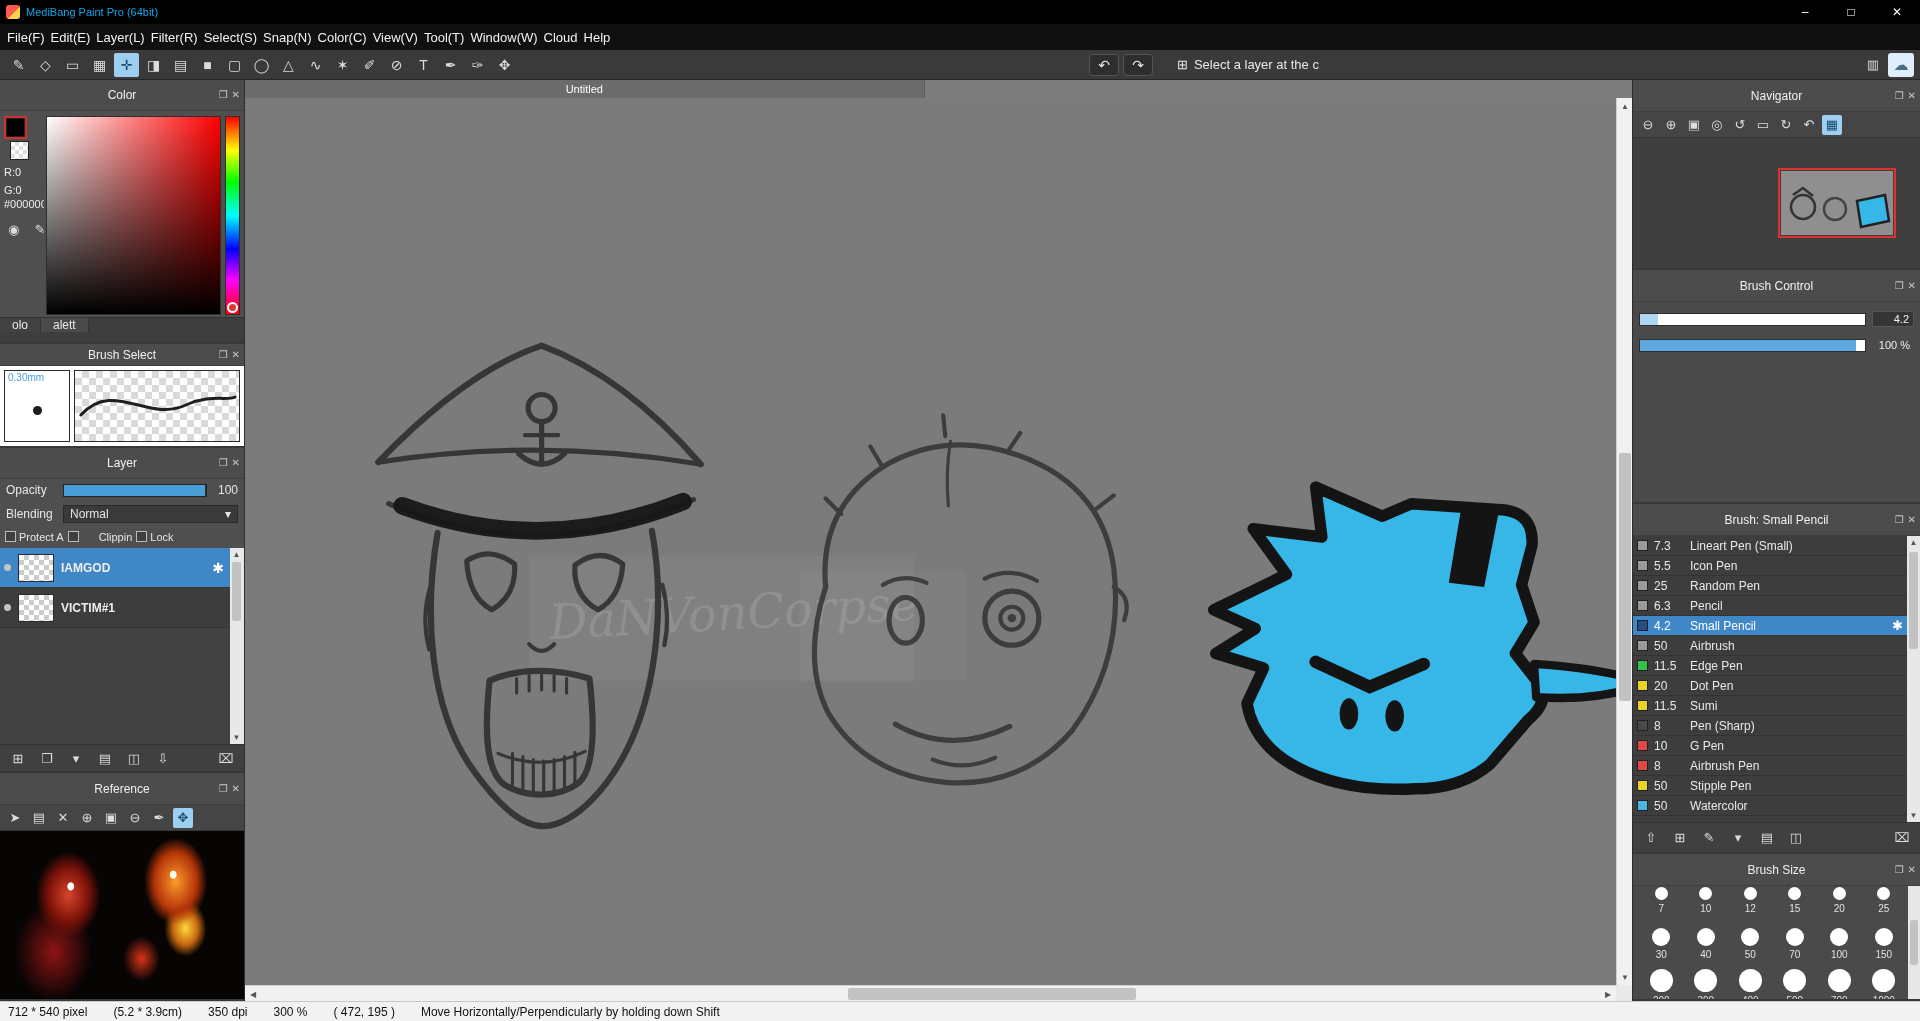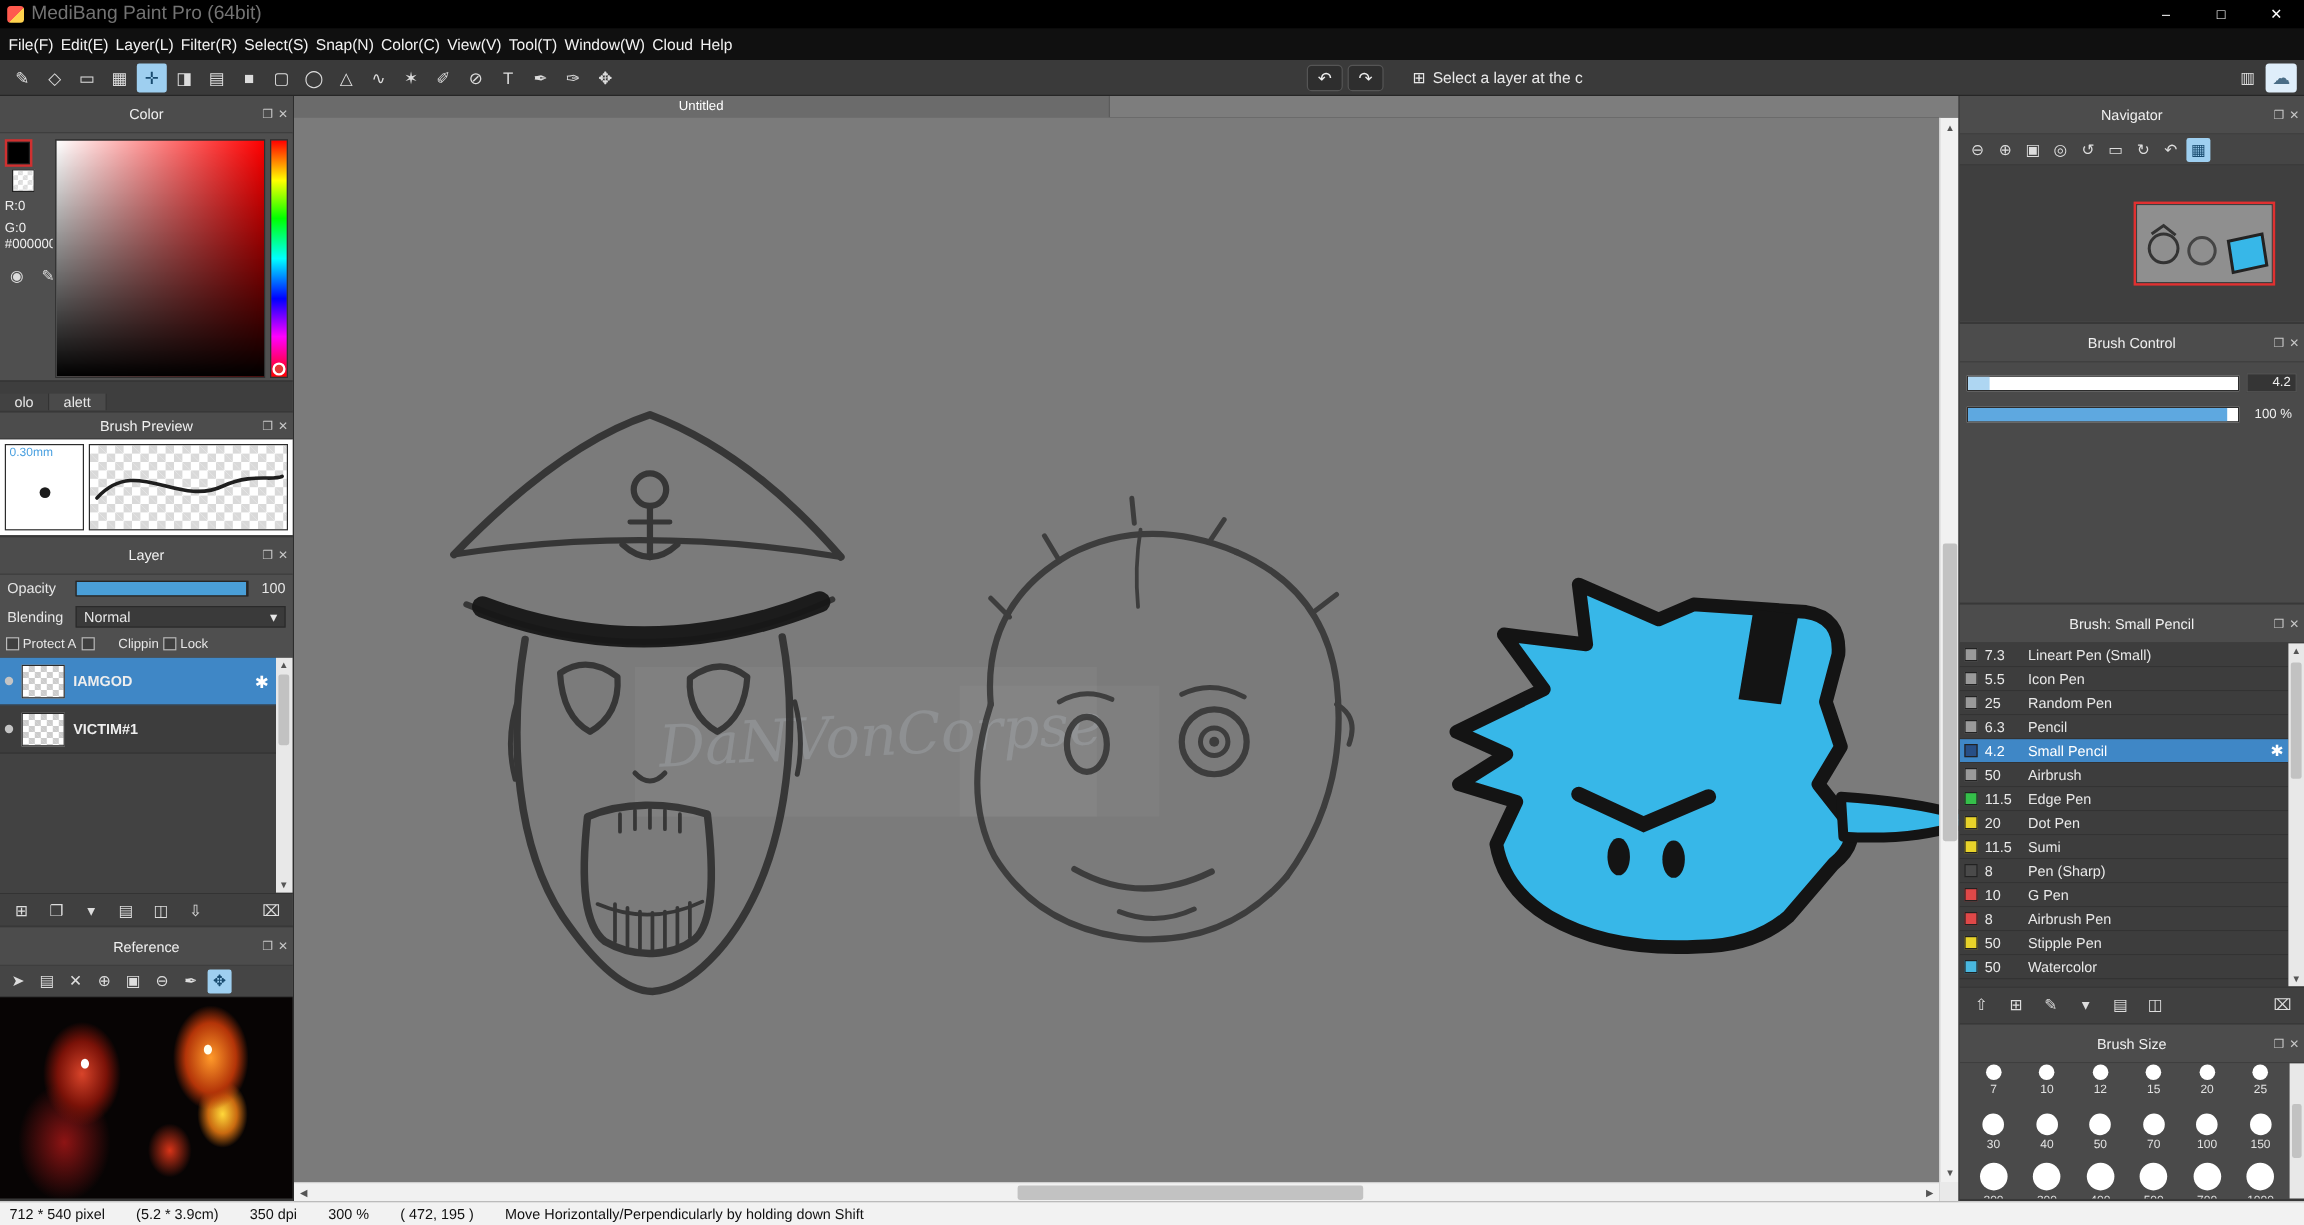--- a/index.html
+++ b/index.html
@@ -2,21 +2,21 @@
 <html><head>
 <meta charset="utf-8">
 <style>
 *{margin:0;padding:0;box-sizing:border-box}
 html,body{width:1920px;height:1021px;overflow:hidden;font-family:"Liberation Sans",sans-serif;font-size:12px;color:#e6e6e6;background:#3c3c3c}
 .window{display:flex;flex-direction:column;width:1920px;height:1021px}
 
 
 .titlebar{height:24px;background:#000;display:flex;align-items:center;padding-left:6px;gap:6px;flex:0 0 auto}
 .app-icon{width:14px;height:14px;border-radius:3px;background:linear-gradient(135deg,#ff5a4e 0 55%,#ffd24e 55% 100%);flex:0 0 auto}
-.title-text{font-size:16px;color:#737373}
+.title-text{font-size:11px;color:#0ea5e9}
 .win-controls{margin-left:auto;display:flex;height:100%}
 .win-btn{width:46px;height:100%;display:flex;align-items:center;justify-content:center;color:#fff;font-size:12px}
 
 
 .menubar{height:26px;background:#101010;display:flex;align-items:center;padding-left:4px;flex:0 0 auto}
 .menu-item{padding:0 3px;font-size:13px;color:#f2f2f2;white-space:nowrap}
 
 
 .toolbar{height:30px;background:#3a3a3a;border-bottom:1px solid #262626;display:flex;align-items:center;gap:2px;padding:0 6px;flex:0 0 auto}
 .tool-btn{width:25px;height:24px;display:flex;align-items:center;justify-content:center;color:#dcdcdc;font-size:14px;border-radius:2px;flex:0 0 auto}
@@ -42,21 +42,21 @@
 .color-left{width:38px;display:flex;flex-direction:column;align-items:flex-start;gap:2px}
 .swatch{width:19px;height:19px;border:1px solid #222}
 .swatch.fg{background:#000;outline:2px solid #d03030;margin:2px 0 2px 2px}
 .swatch.bg{background:#fff;margin-left:6px;background-image:linear-gradient(45deg,#ddd 25%,transparent 25%,transparent 75%,#ddd 75%),linear-gradient(45deg,#ddd 25%,transparent 25%,transparent 75%,#ddd 75%);background-size:8px 8px;background-position:0 0,4px 4px}
 .rgb-label{font-size:11px;color:#eee;margin-top:4px}
 .hex-label{font-size:11px;color:#eee;width:40px;overflow:hidden;white-space:nowrap}
 .color-mini-icons{display:flex;gap:6px;margin-top:8px;font-size:13px;color:#ddd}
 .grad-square{flex:1;position:relative;border:1px solid #2e2e2e;background:linear-gradient(to bottom,rgba(0,0,0,0),#000),linear-gradient(to right,#fff,#f00)}
 .hue-strip{width:15px;position:relative;border:1px solid #2e2e2e;background:linear-gradient(to bottom,#f00,#ff0 17%,#0f0 33%,#0ff 50%,#00f 67%,#f0f 83%,#f00)}
 .hue-marker{position:absolute;bottom:1px;left:1px;width:11px;height:11px;border-radius:50%;background:#e23535;border:2px solid #fff}
-.color-tabs{height:26px;display:flex;background:#3e3e3e;border-top:1px solid #333;align-items:flex-end}
+.color-tabs{height:26px;display:flex;background:#3e3e3e;border-top:1px solid #333;align-items:flex-start}
 .color-tab{padding:0 12px;display:flex;align-items:center;background:#4a4a4a;border-right:1px solid #333;font-size:12px;color:#e8e8e8}
 .color-tab:first-child{background:#424242}
 
 
 .bp-body{height:82px;display:flex;padding:4px;gap:4px;background:#ffffff}
 .bp-tip{width:66px;height:72px;background:#fff;border:1px solid #2c2c2c;position:relative}
 .bp-size{position:absolute;top:1px;left:3px;font-size:10px;color:#4aa0e0}
 .bp-dot{position:absolute;left:50%;top:55%;width:9px;height:9px;margin:-4px;border-radius:50%;background:#1c1c1c}
 .bp-stroke{flex:1;height:72px;border:1px solid #2c2c2c;background-color:#fff;background-image:linear-gradient(45deg,#d9d9d9 25%,transparent 25%,transparent 75%,#d9d9d9 75%),linear-gradient(45deg,#d9d9d9 25%,transparent 25%,transparent 75%,#d9d9d9 75%);background-size:14px 14px;background-position:0 0,7px 7px}
 
@@ -333,21 +333,21 @@
             </span>
 
             <span class="color-tab">
               <span>alett</span>
             </span>
           </div>
       </div>
 
       <div class="panel" style="height:104px">
         <div class="panel-header">
-          <span>Brush Preview</span>
+          <span>Brush Select</span>
           <span class="hdr-icons">
             <span>❐</span>
             <span>✕</span>
           </span>
         </div>
         <div class="bp-body">
           <div class="bp-tip">
             <span class="bp-size">0.30mm</span>
             <span class="bp-dot"></span>
           </div>

